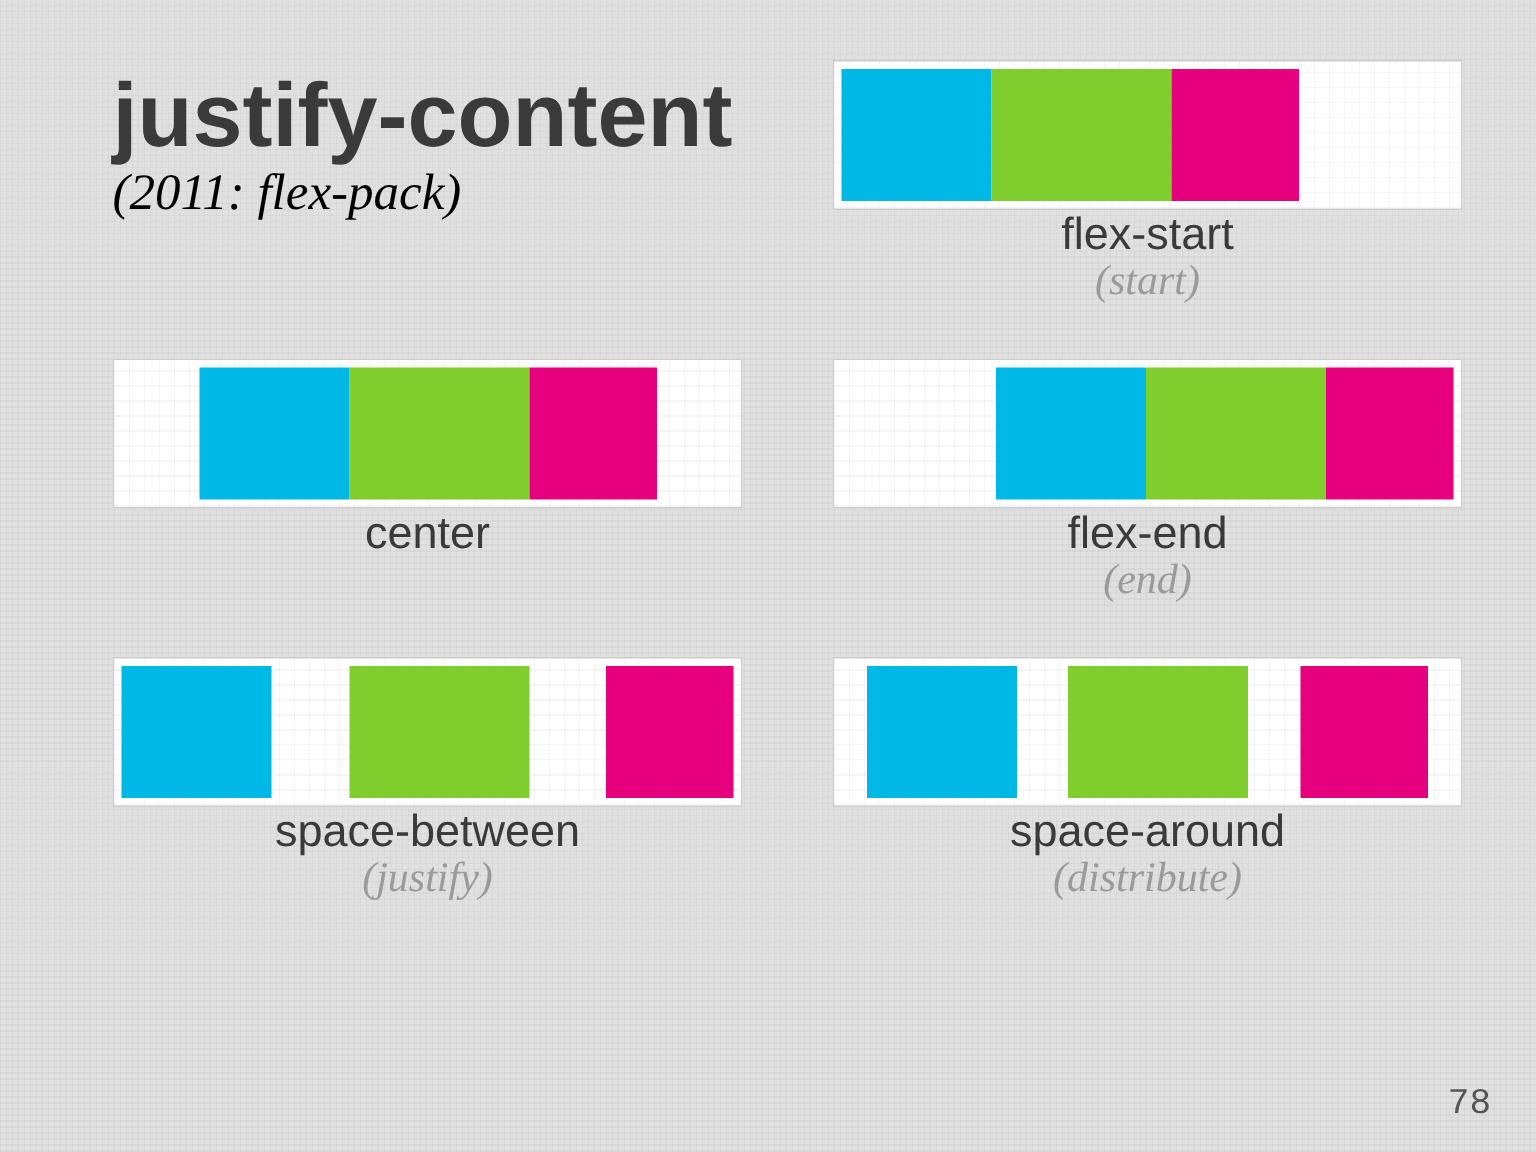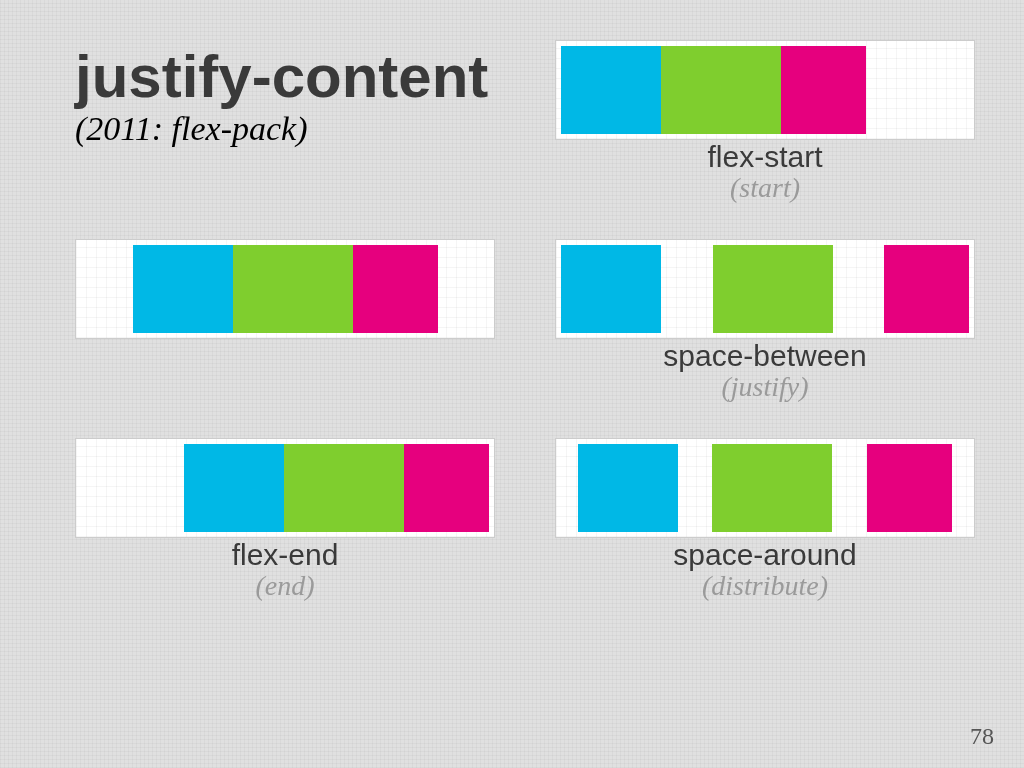--- a/index.html
+++ b/index.html
@@ -71,21 +71,21 @@
     color: #9a9a9a;
     font-family: Georgia, "Times New Roman", serif;
     margin-top: -2px;
   }
   .page-number {
     position: absolute;
     bottom: 18px;
     right: 30px;
     font-size: 24px;
     color: #555;
-    font-family: Liberation Serif, serif;
+    font-family: Liberation Mono, monospace;
   }
 </style>
 </head>
 <body>
 
 <div class="slide">
 
   <div class="title-block">
     <div class="title">justify-content</div>
     <div class="subtitle">(2011: flex-pack)</div>
@@ -100,40 +100,41 @@
     <div class="label">flex-start</div>
     <div class="sublabel">(start)</div>
   </div>
 
   <div class="example-block">
     <div class="flex-box center">
       <div class="item cyan"></div>
       <div class="item green"></div>
       <div class="item magenta"></div>
     </div>
+    <div class="label">center</div>
+  </div>
+
+  <div class="example-block">
+    <div class="flex-box flex-end">
+      <div class="item cyan"></div>
+      <div class="item green"></div>
+      <div class="item magenta"></div>
+    </div>
+    <div class="label">flex-end</div>
+    <div class="sublabel">(end)</div>
   </div>
 
   <div class="example-block">
     <div class="flex-box space-between">
       <div class="item cyan"></div>
       <div class="item green"></div>
       <div class="item magenta"></div>
     </div>
     <div class="label">space-between</div>
     <div class="sublabel">(justify)</div>
-  </div>
-
-  <div class="example-block">
-    <div class="flex-box flex-end">
-      <div class="item cyan"></div>
-      <div class="item green"></div>
-      <div class="item magenta"></div>
-    </div>
-    <div class="label">flex-end</div>
-    <div class="sublabel">(end)</div>
   </div>
 
   <div class="example-block">
     <div class="flex-box space-around">
       <div class="item cyan"></div>
       <div class="item green"></div>
       <div class="item magenta"></div>
     </div>
     <div class="label">space-around</div>
     <div class="sublabel">(distribute)</div>

